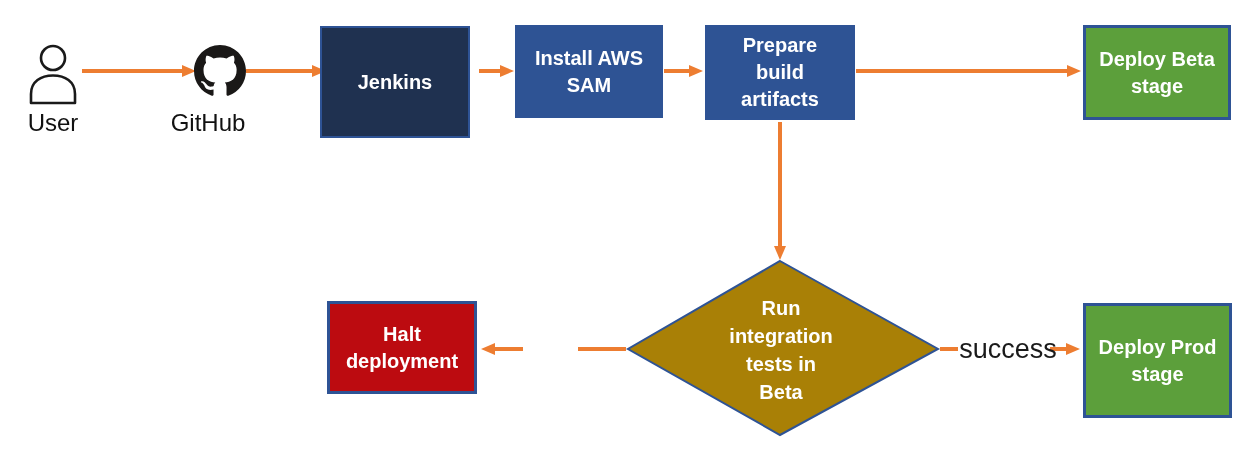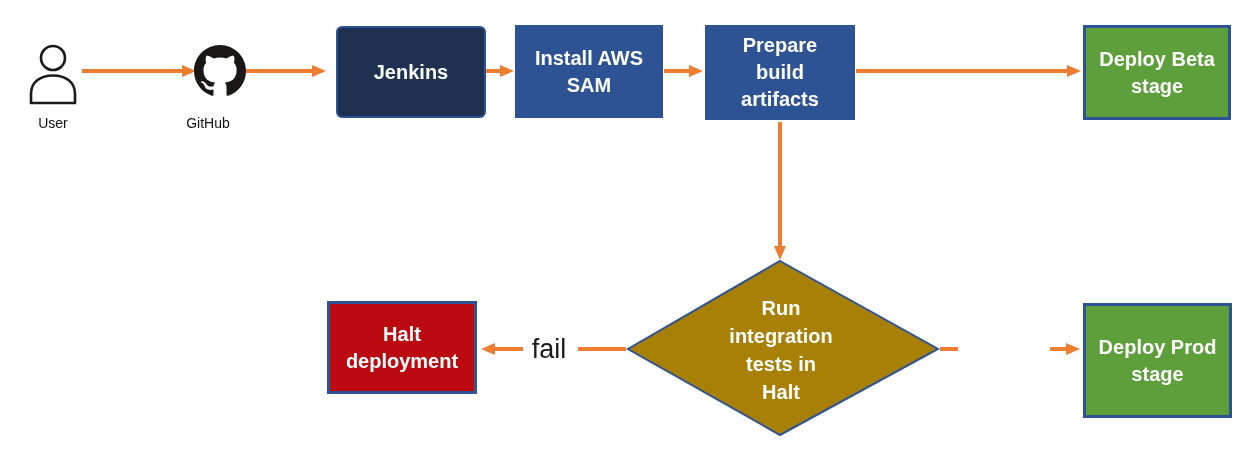--- a/index.html
+++ b/index.html
@@ -28,21 +28,21 @@
   .diamond-svg{position:absolute;left:618px;top:253px;width:330px;height:190px;}
   .diamond-svg polygon{fill:var(--c-gold,#A98006);stroke:var(--c-border,#2E5395);stroke-width:2;}
   .diamond-label{
     position:absolute;left:701px;top:294px;width:160px;height:112px;
     display:flex;align-items:center;justify-content:center;
     text-align:center;color:#ffffff;
     font-size:20px;font-weight:700;line-height:28px;white-space:pre-line;
   }
   .node-label{
     position:absolute;
-    font-size:14px;color:#111111;text-align:center;line-height:22px;
+    font-size:24px;color:#111111;text-align:center;line-height:22px;
   }
   .edge-label{
     position:absolute;
     font-size:27px;color:#1a1a1a;text-align:center;line-height:31px;
   }
   .icon{position:absolute;}
 </style>
 </head>
 <body>
 
@@ -70,21 +70,21 @@
     <circle cx="26" cy="14" r="12" fill="#ffffff" stroke="#1a1a1a" stroke-width="2.6"></circle>
     <path d="M4,59 L4,50 C4,37.5 14,31.5 26,31.5 C38,31.5 48,37.5 48,50 L48,59 Z" fill="#ffffff" stroke="#1a1a1a" stroke-width="2.6" stroke-linejoin="round"></path>
   </svg>
   <div class="node-label" style="left:13px;top:112px;width:80px;">User</div>
 
   <svg class="icon" style="left:194px;top:45px;" width="52" height="52" viewBox="0 0 16 16">
     <path fill="#1A1817" style="fill:var(--c-icon_black,#1A1817)" d="M8 0C3.58 0 0 3.58 0 8c0 3.54 2.29 6.53 5.47 7.59.4.07.55-.17.55-.38 0-.19-.01-.82-.01-1.49-2.01.37-2.53-.49-2.69-.94-.09-.23-.48-.94-.82-1.13-.28-.15-.68-.52-.01-.53.63-.01 1.08.58 1.23.82.72 1.21 1.87.87 2.33.66.07-.52.28-.87.51-1.07-1.78-.2-3.64-.89-3.64-3.95 0-.87.31-1.59.82-2.15-.08-.2-.36-1.02.08-2.12 0 0 .67-.21 2.2.82.64-.18 1.32-.27 2-.27s1.36.09 2 .27c1.53-1.04 2.2-.82 2.2-.82.44 1.1.16 1.92.08 2.12.51.56.82 1.27.82 2.15 0 3.07-1.87 3.75-3.65 3.95.29.25.54.73.54 1.48 0 1.07-.01 1.93-.01 2.2 0 .21.15.46.55.38A8.01 8.01 0 0 0 16 8c0-4.42-3.58-8-8-8z"></path>
   </svg>
   <div class="node-label" style="left:163px;top:112px;width:90px;">GitHub</div>
 
-  <div class="box navy" style="left:336px;top:26px;width:150px;height:92px;border-radius:6px;">
+  <div class="box navy" style="left:320px;top:26px;width:150px;height:112px;">
     <span>Jenkins</span>
   </div>
 
   <div class="box blue" style="left:705px;top:25px;width:150px;height:95px;">
     <span>Prepare
 build
 artifacts</span>
   </div>
 
   <div class="box blue" style="left:515px;top:25px;width:148px;height:93px;">
@@ -106,17 +106,17 @@
     <span>Deploy Prod
 stage</span>
   </div>
 
   <svg class="diamond-svg" viewBox="0 0 330 190">
     <polygon points="162,8 320,96 162,182 10,96"></polygon>
   </svg>
   <div class="diamond-label">Run
 integration
 tests in
-Halt</div>
+Beta</div>
 
-  <div class="edge-label" style="left:509px;top:334px;width:80px;">fail</div>
+  <div class="edge-label" style="left:945px;top:334px;width:126px;">success</div>
 
 </div>
 
 </body></html>

